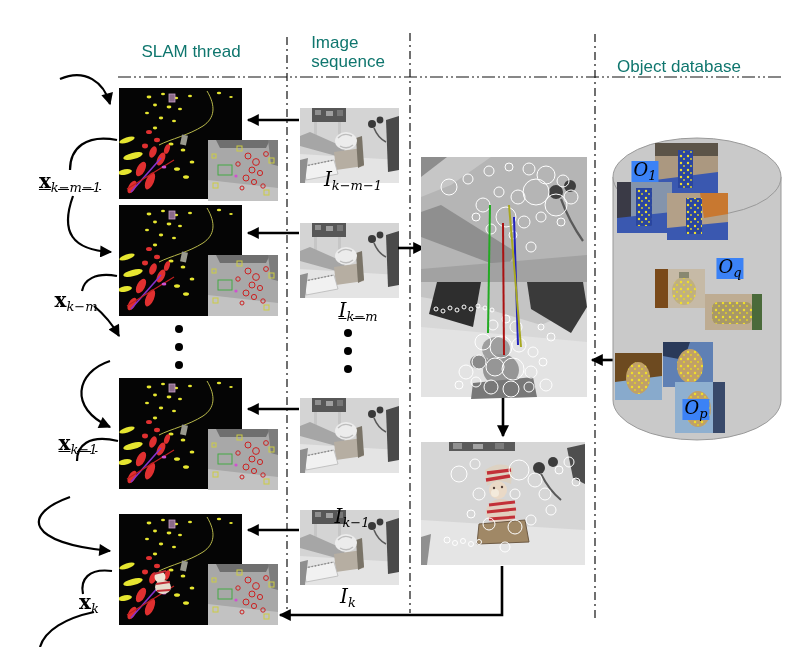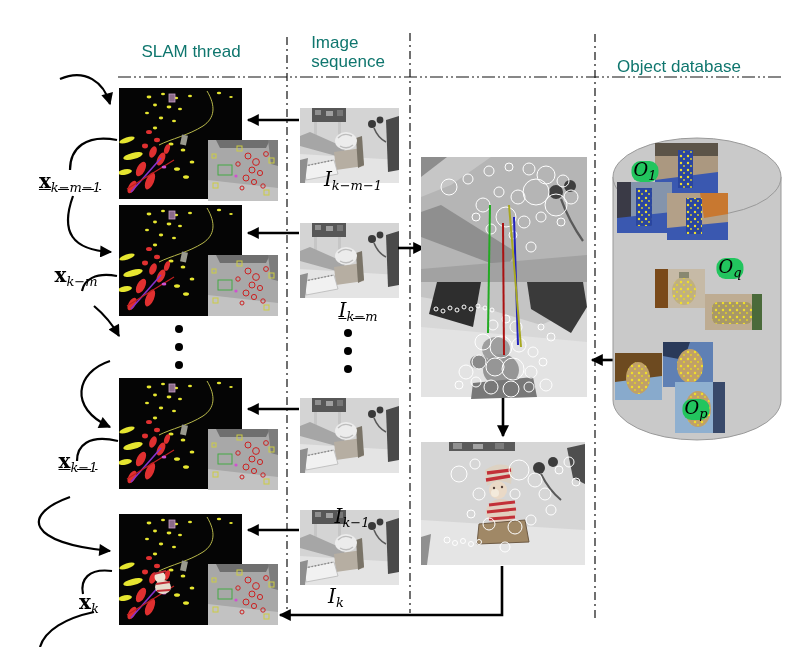--- a/index.html
+++ b/index.html
@@ -8,21 +8,21 @@
   .gfx{position:absolute;left:0;top:0;}
   .hdr{position:absolute;transform:translateX(-50%);font-size:17px;color:#0f766e;
        line-height:1.12;white-space:nowrap;}
   .mlabel{position:absolute;transform:translateX(-50%);font-family:"DejaVu Serif",serif;
           color:#000;white-space:nowrap;line-height:1;}
   .mlabel .main{font-size:20px;}
   .mlabel .bold{font-weight:bold;}
   .mlabel .it{font-style:italic;}
   .mlabel sub{font-style:italic;font-size:13px;font-family:"DejaVu Serif",serif;}
   .olabel .main{font-size:18px;}
-  .olabel{background:#22c55e;padding:0 2px;border-radius:9px;}
+  .olabel{background:#3b82f6;padding:0 2px;}
 </style>
 </head>
 <body>
 
 <div class="canvas">
 
   <svg class="gfx" width="793" height="647" viewBox="0 0 793 647">
     <defs>
       <marker id="ah" viewBox="0 0 10 10" refX="9" refY="5" markerUnits="userSpaceOnUse" markerWidth="14" markerHeight="12" orient="auto">
         <path d="M0,0 L10,5 L0,10 z" fill="#000"></path>
@@ -391,34 +391,34 @@
 
   <div class="hdr" style="left:191px;top:42px;"><span>SLAM thread</span></div>
   <div class="hdr" style="left:348px;top:33px;">
     <span>Image</span><br>
     <span>sequence</span>
   </div>
   <div class="hdr" style="left:679px;top:41px;margin-top:16px;"><span>Object database</span></div>
 
   <div class="mlabel" style="left:70px;top:171px;text-decoration:underline;">
     <span class="main bold">x</span><sub>k−m−1</sub></div>
-  <div class="mlabel" style="left:76px;top:265px;">
+  <div class="mlabel" style="left:76px;top:290px;">
     <span class="main bold">x</span><sub>k−m</sub></div>
-  <div class="mlabel" style="left:78px;top:451px;text-decoration:underline;">
+  <div class="mlabel" style="left:78px;top:433px;text-decoration:underline;">
     <span class="main bold">x</span><sub>k−1</sub></div>
   <div class="mlabel" style="left:89px;top:592px;">
     <span class="main bold">x</span><sub>k</sub></div>
 
   <div class="mlabel" style="left:353px;top:169px;">
     <span class="main it">I</span><sub>k−m−1</sub></div>
   <div class="mlabel" style="left:358px;top:300px;text-decoration:underline;">
     <span class="main it">I</span><sub>k−m</sub></div>
   <div class="mlabel" style="left:352px;top:475px;margin-top:31px;">
     <span class="main it">I</span><sub>k−1</sub></div>
-  <div class="mlabel" style="left:336px;top:586px;">
+  <div class="mlabel" style="left:348px;top:586px;">
     <span class="main it">I</span><sub>k</sub></div>
 
   <div class="mlabel olabel" style="left:645px;top:161px;">
     <span class="main it">O</span><sub>1</sub></div>
   <div class="mlabel olabel" style="left:730px;top:258px;">
     <span class="main it">O</span><sub>q</sub></div>
   <div class="mlabel olabel" style="left:652px;top:399px;margin-left:44px;">
     <span class="main it">O</span><sub>p</sub></div>
 
 </div>

